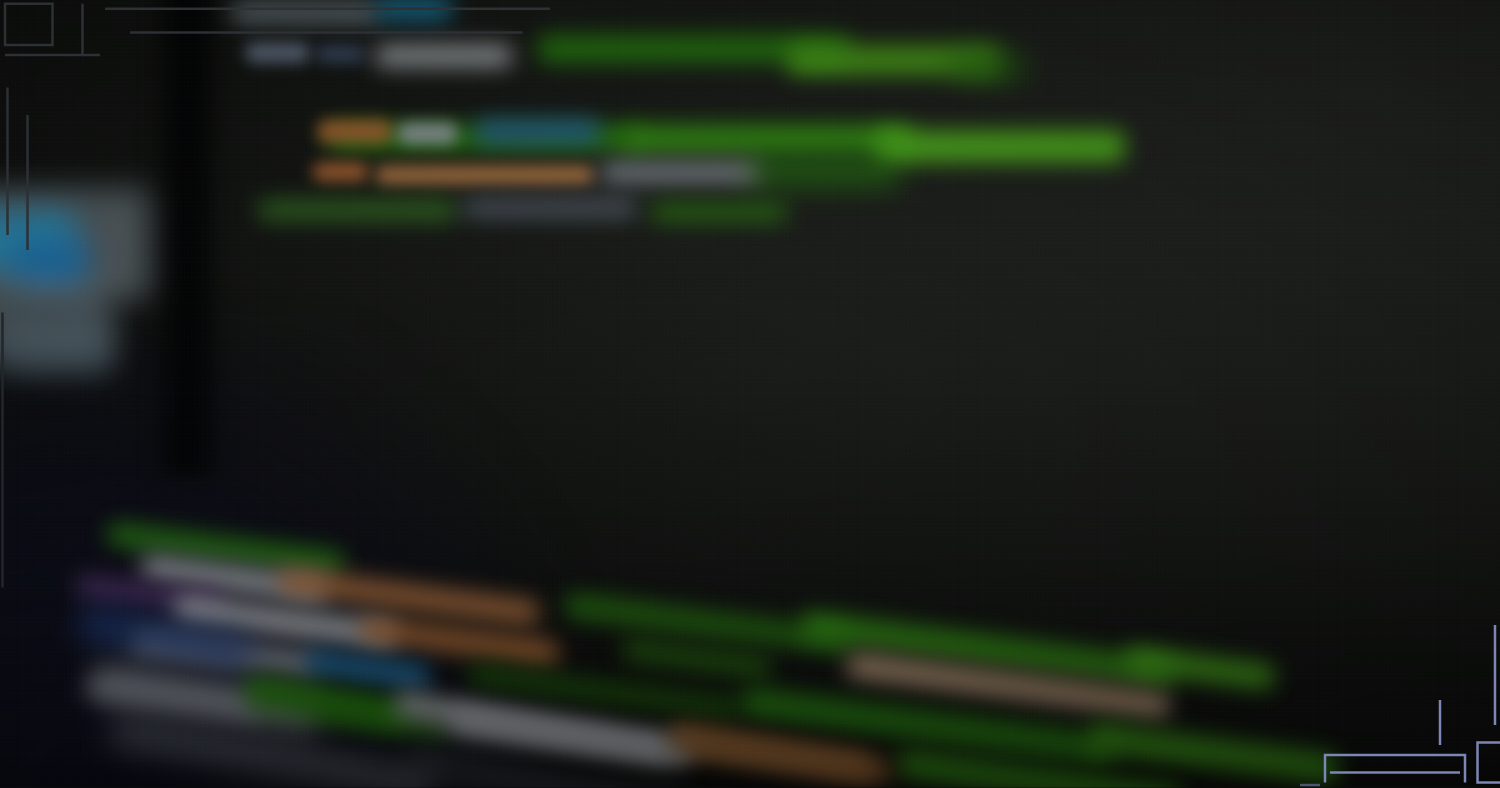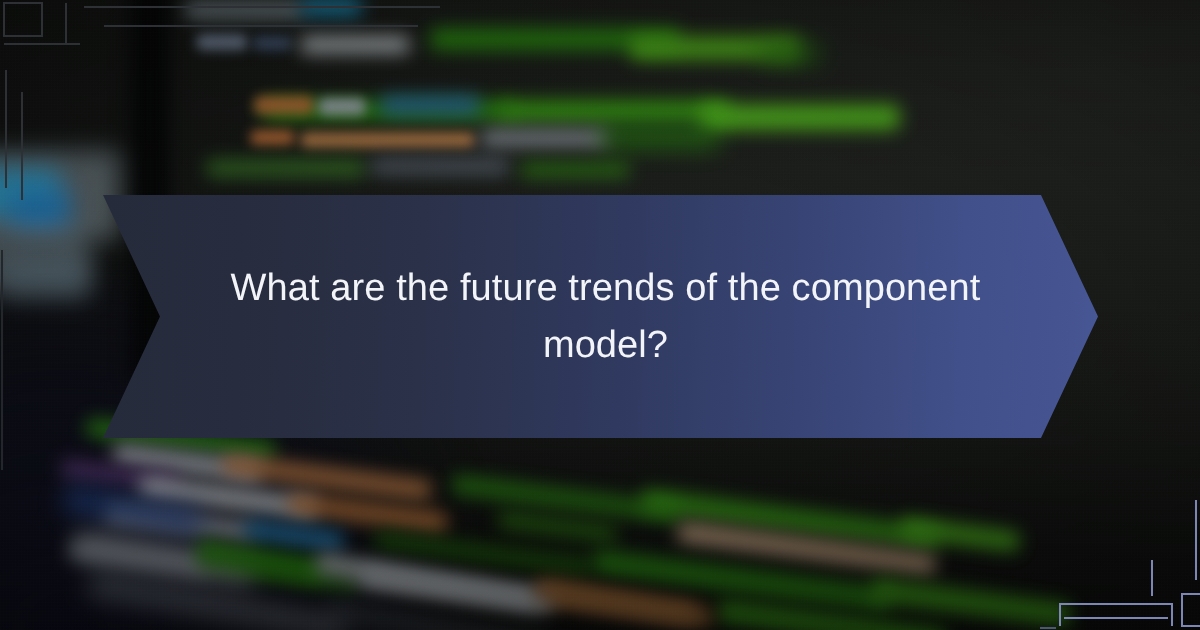--- a/index.html
+++ b/index.html
@@ -243,17 +243,14 @@
         <path d="M1064 618 H1168"></path>
         <path d="M1152 560 V596"></path>
         <path d="M1196 500 V580"></path>
       </g>
       <g stroke="#4d5474" stroke-width="2" fill="none">
         <path d="M1040 628 H1056"></path>
       </g>
     </svg>
   </div>
 
-  <div class="banner">
-    <div class="banner-text">What are the future trends of the component model?</div>
-  </div>
 
 </div>
 
 </body></html>

